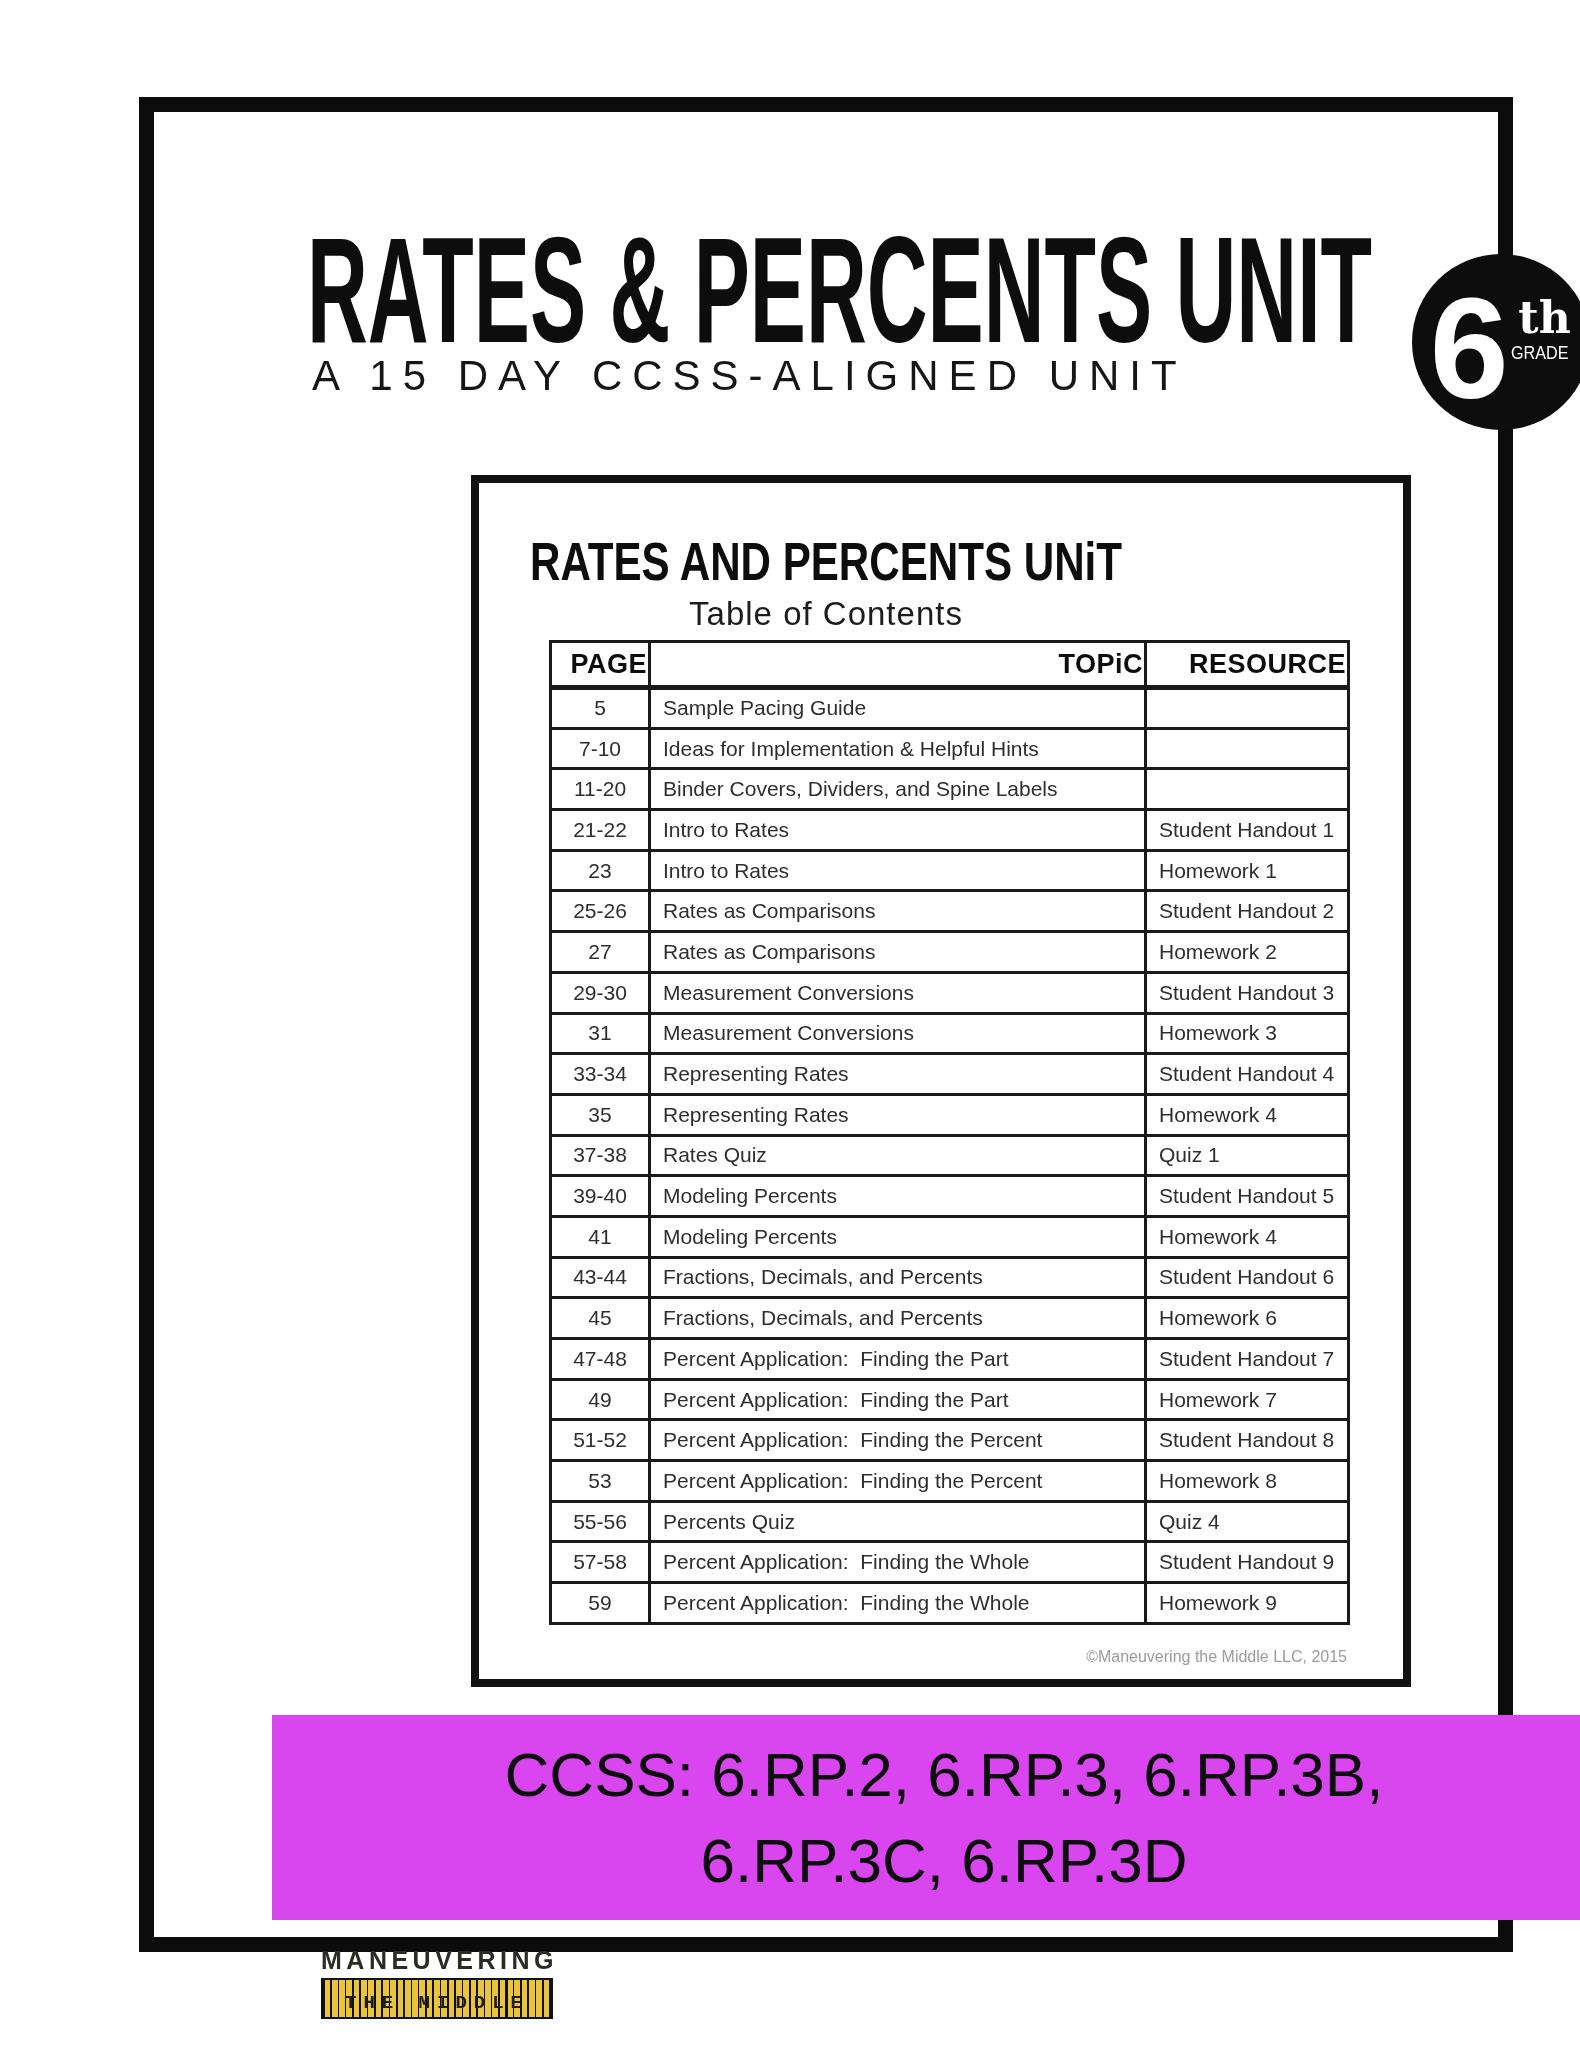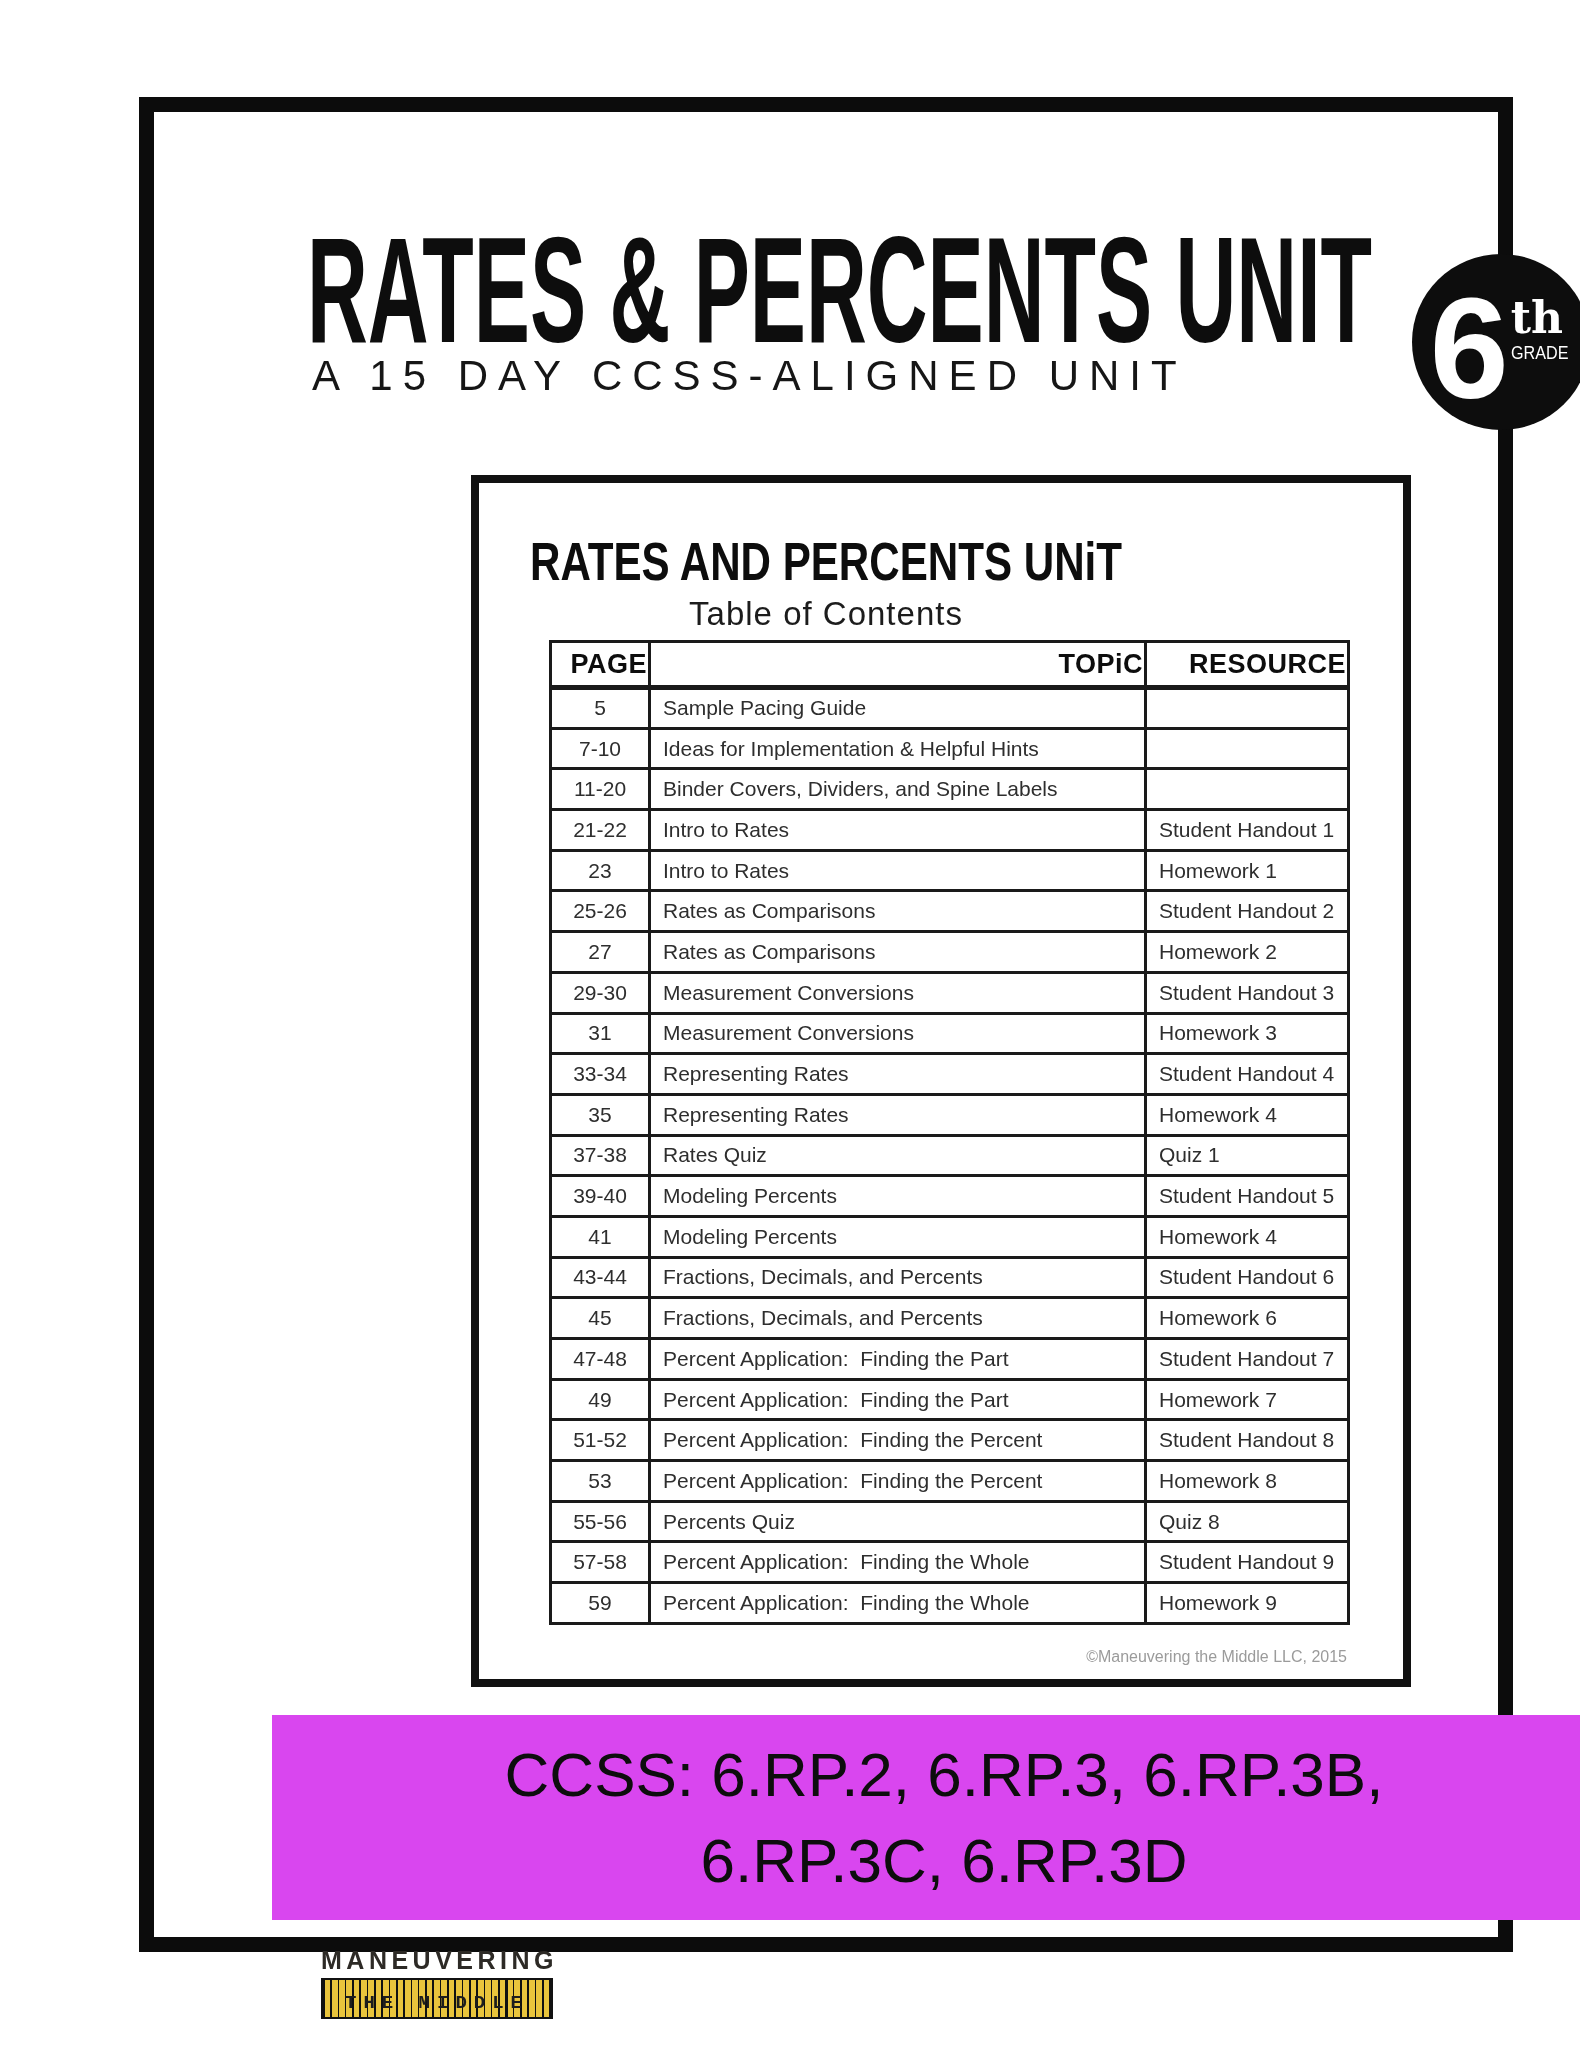--- a/index.html
+++ b/index.html
@@ -12,21 +12,21 @@
   .title-svg{position:absolute;left:153px;top:112px;}
   .title-svg text{font-family:"Liberation Sans",sans-serif;font-weight:bold;fill:#0d0d0d;}
   .subtitle{position:absolute;left:158px;top:240px;font-size:42px;font-weight:400;
             letter-spacing:10px;color:#161616;white-space:nowrap;}
 
   
   .badge{position:absolute;left:1258px;top:142px;width:178px;height:176px;border-radius:50%;
          background:#0d0d0d;display:flex;align-items:center;justify-content:center;}
   .badge-six{font-size:142px;font-weight:bold;color:#fff;line-height:1;margin:14px 2px 0 6px;
              font-family:"Liberation Sans",sans-serif;}
-  .badge-col{display:flex;flex-direction:column;align-items:flex-start;margin-top:-26px;}
+  .badge-col{display:flex;flex-direction:column;align-items:center;margin-top:-26px;}
   .badge-th{font-family:"DejaVu Serif","Liberation Serif",serif;font-weight:bold;color:#fff;
             font-size:44px;line-height:1;}
   .badge-grade{font-size:19px;color:#fff;letter-spacing:0;line-height:1;margin-top:3px;
                transform:scaleX(0.85);transform-origin:left;}
 
   
   .toc-box{position:absolute;left:317px;top:363px;width:940px;height:1212px;
            border:8px solid #111;box-sizing:border-box;background:#fff;}
   .toc-title{position:absolute;left:0;right:0;top:418px;text-align:center;font-size:54px;
              font-weight:bold;color:#0d0d0d;transform:scaleX(0.78);white-space:nowrap;}
@@ -196,21 +196,21 @@
             <td class="cell-resource">Student Handout 8</td>
           </tr>
           <tr>
             <td class="cell-page">53</td>
             <td class="cell-topic">Percent Application:  Finding the Percent</td>
             <td class="cell-resource">Homework 8</td>
           </tr>
           <tr>
             <td class="cell-page">55-56</td>
             <td class="cell-topic">Percents Quiz</td>
-            <td class="cell-resource">Quiz 8</td>
+            <td class="cell-resource">Quiz 4</td>
           </tr>
           <tr>
             <td class="cell-page">57-58</td>
             <td class="cell-topic">Percent Application:  Finding the Whole</td>
             <td class="cell-resource">Student Handout 9</td>
           </tr>
           <tr>
             <td class="cell-page">59</td>
             <td class="cell-topic">Percent Application:  Finding the Whole</td>
             <td class="cell-resource">Homework 9</td>

